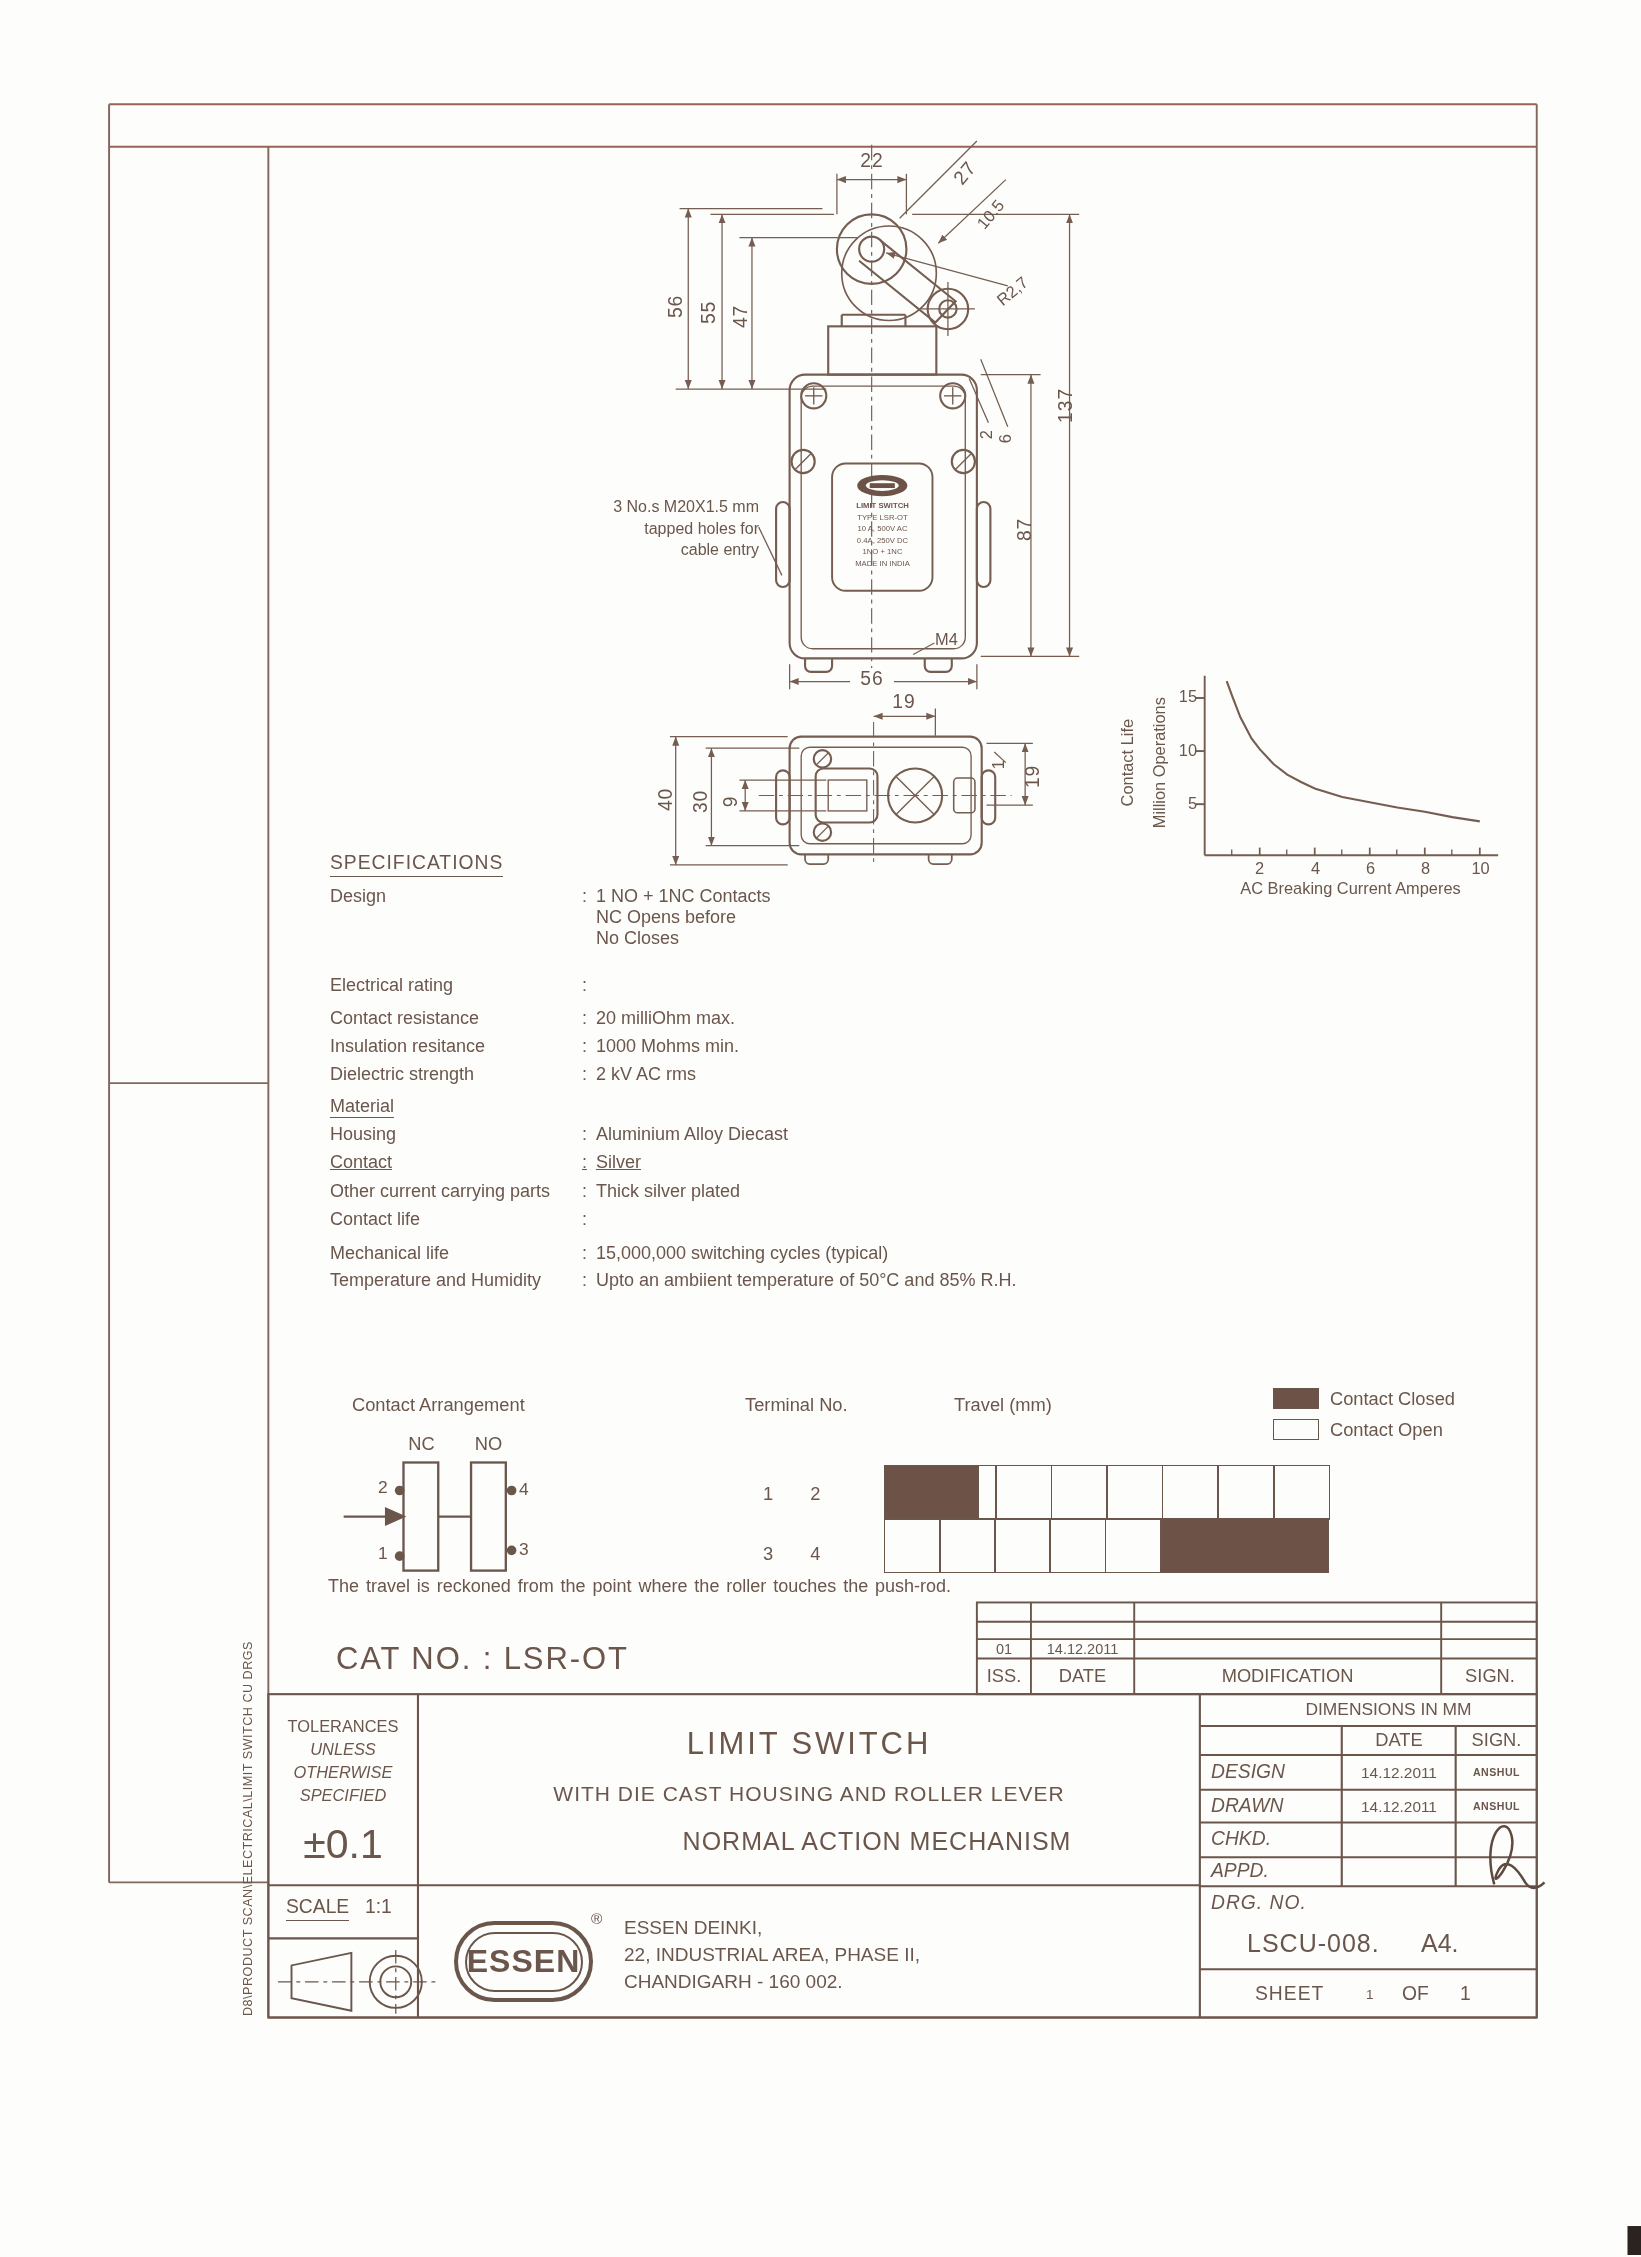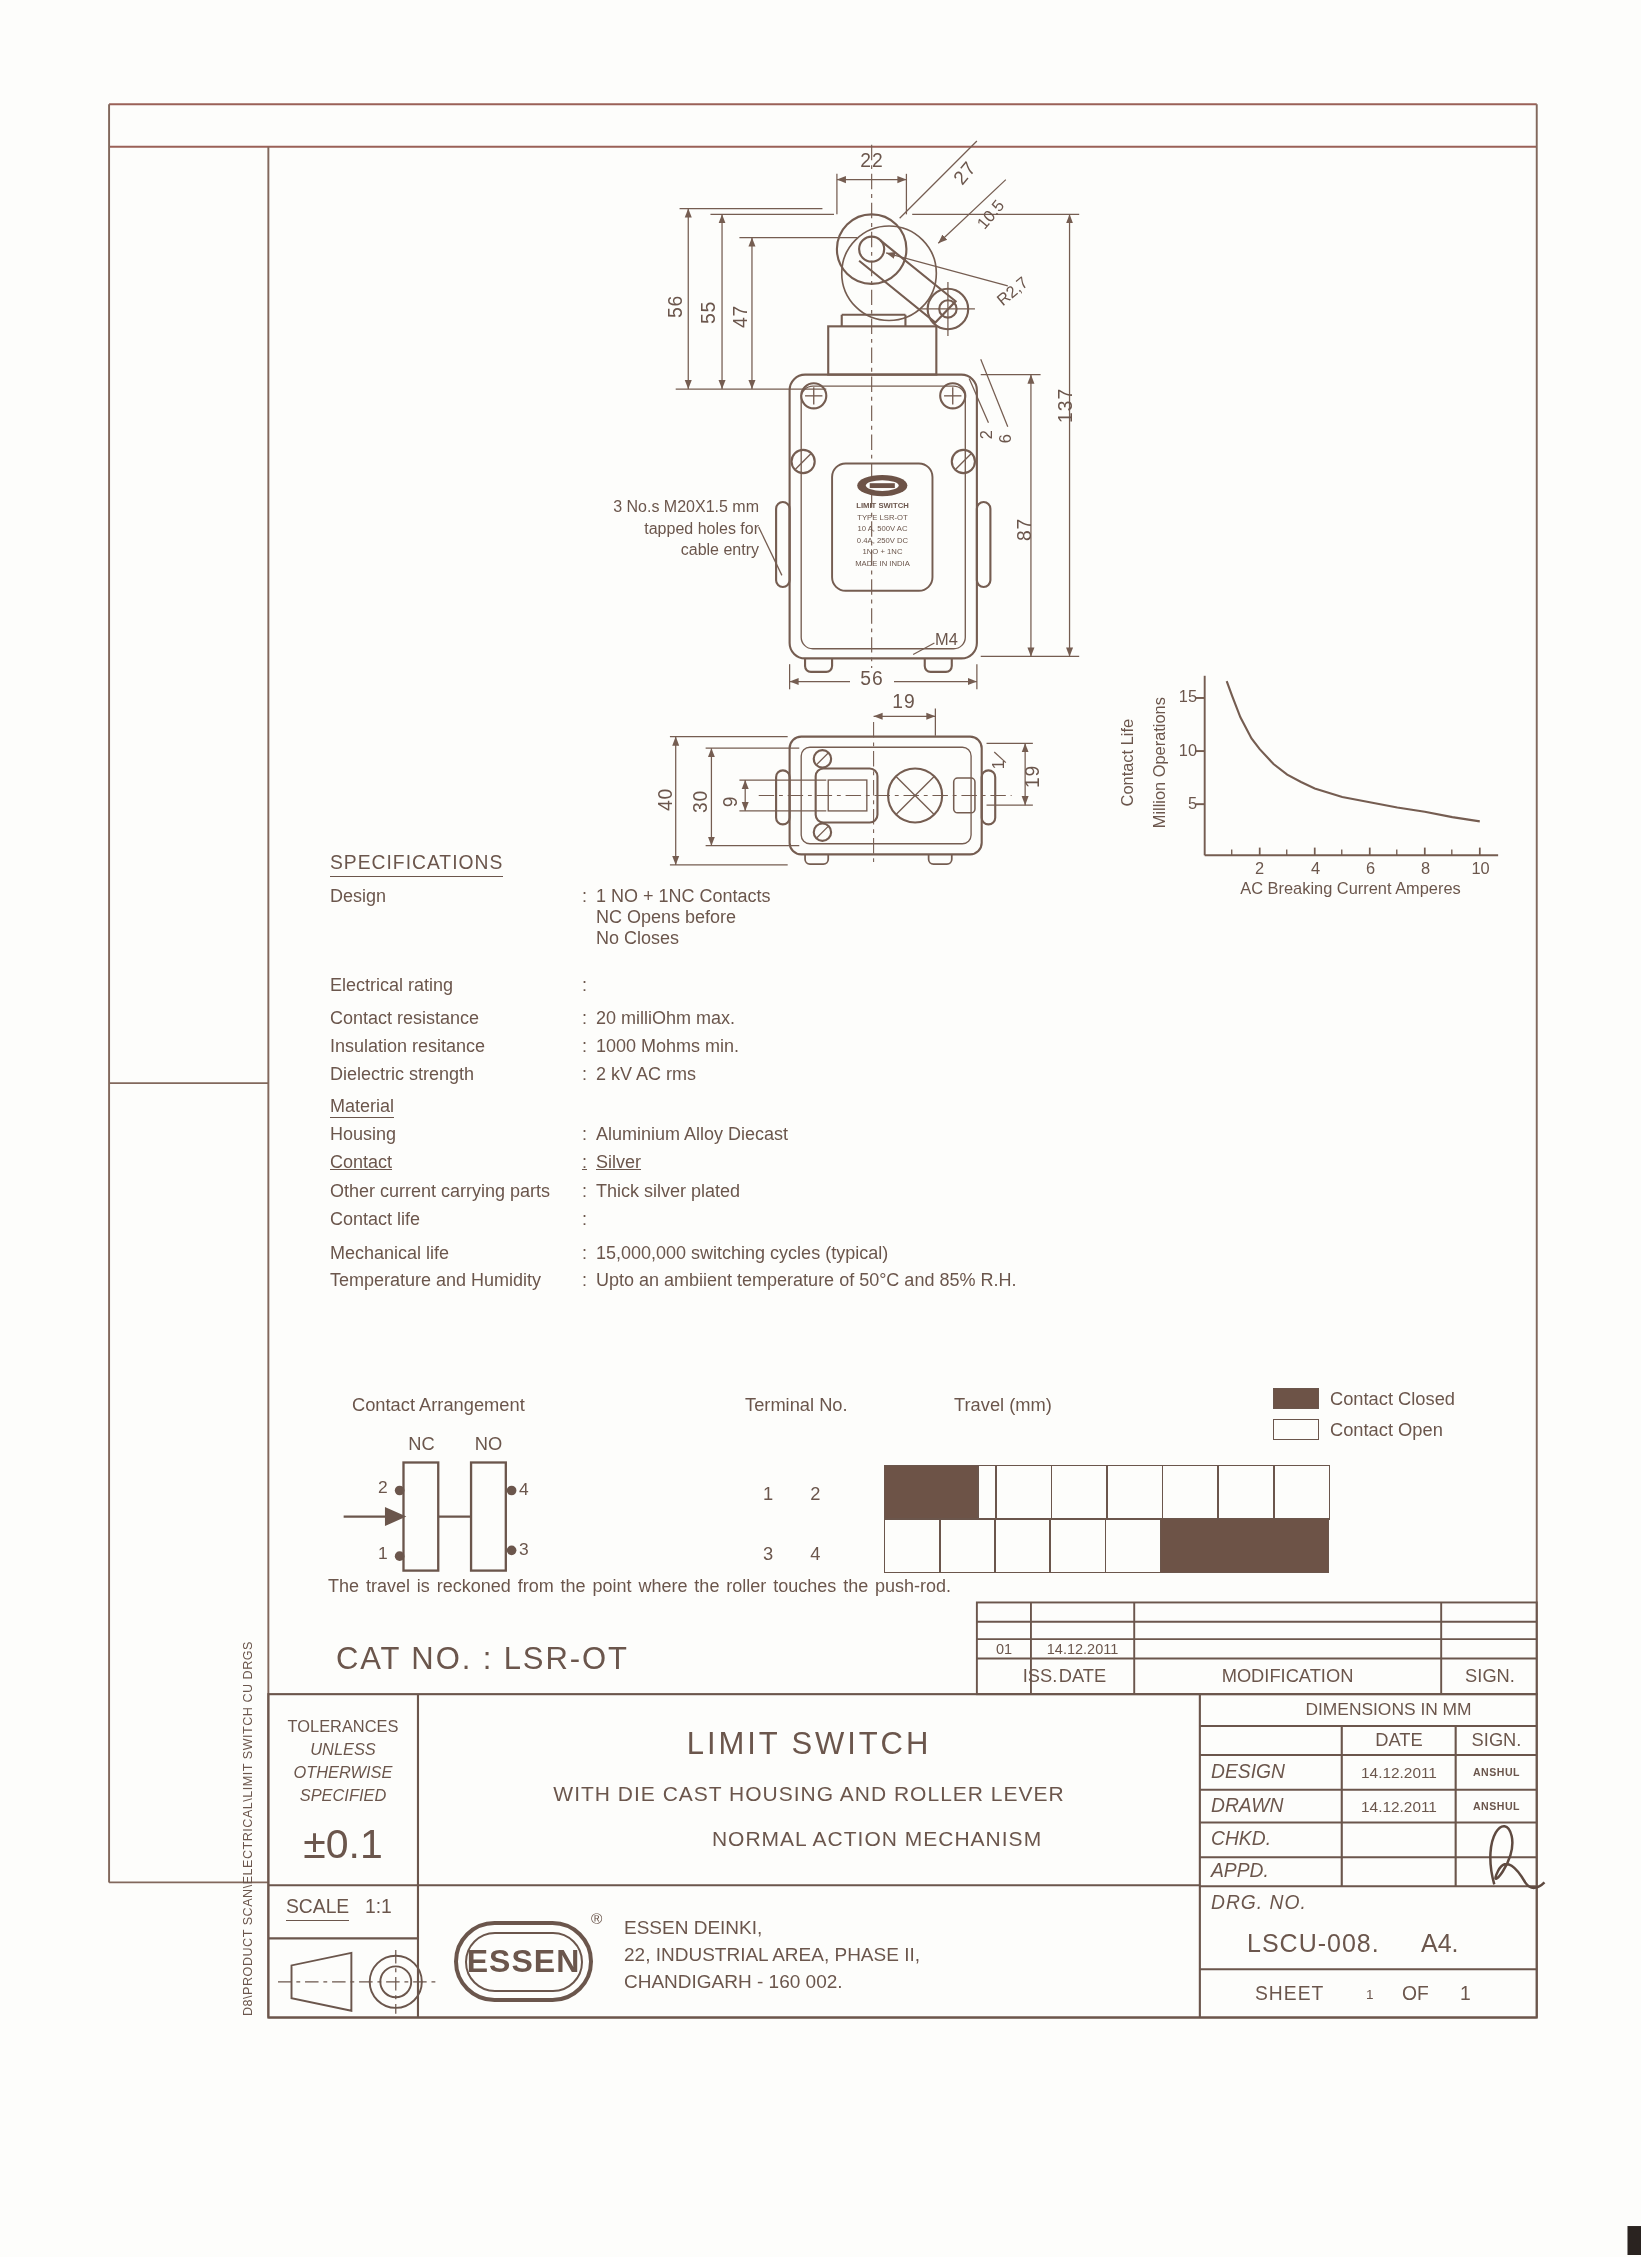--- a/index.html
+++ b/index.html
@@ -404,36 +404,36 @@
       <div class="travel-cell open" style="flex: 0 0 12.4%;"></div>
       <div class="travel-cell closed" style="flex: 0 0 38%;"></div>
     </div>
   </div>
 
 <div class="abs txt" style="left:328px;top:1576px;width:772px;font-size:18px;word-spacing:1.9px;">The travel is reckoned from the point where the roller touches the push-rod.</div>
 <div class="abs txt" style="left:336px;top:1641px;font-size:31px;letter-spacing:1.9px;">CAT NO. :  LSR-OT</div>
 
 <div class="abs txt ctr" style="left:977px;top:1641px;width:54px;font-size:14.5px;">01</div>
 <div class="abs txt ctr" style="left:1031px;top:1641px;width:103px;font-size:14.5px;">14.12.2011</div>
-<div class="abs txt ctr" style="left:977px;top:1665px;width:54px;font-size:18.3px;padding-left:36px;">ISS.</div>
+<div class="abs txt ctr" style="left:977px;top:1665px;width:54px;font-size:18.3px;">ISS.</div>
 <div class="abs txt ctr" style="left:1031px;top:1665px;width:103px;font-size:18.3px;">DATE</div>
 <div class="abs txt ctr" style="left:1134px;top:1665px;width:307px;font-size:18.3px;">MODIFICATION</div>
 <div class="abs txt ctr" style="left:1442px;top:1665px;width:96px;font-size:18.3px;">SIGN.</div>
 
 <div class="abs txt ctr" style="left:268px;top:1717px;width:150px;font-size:16.4px;">TOLERANCES</div>
 <div class="abs txt ctr it" style="left:268px;top:1740px;width:150px;font-size:16.4px;">UNLESS</div>
 <div class="abs txt ctr it" style="left:268px;top:1763px;width:150px;font-size:16.4px;">OTHERWISE</div>
 <div class="abs txt ctr it" style="left:268px;top:1786px;width:150px;font-size:16.4px;">SPECIFIED</div>
 <div class="abs txt ctr" style="left:268px;top:1820px;width:150px;font-size:41px;">±0.1</div>
 <div class="abs txt u" style="left:286px;top:1896px;font-size:19.3px;">SCALE</div>
 <div class="abs txt" style="left:365px;top:1896px;font-size:19.3px;">1:1</div>
 
 <div class="abs txt ctr" style="left:418px;top:1726px;width:782px;font-size:31px;letter-spacing:2.9px;">LIMIT SWITCH</div>
 <div class="abs txt ctr" style="left:418px;top:1782px;width:782px;font-size:21px;letter-spacing:1px;text-align:center;">WITH DIE CAST HOUSING AND ROLLER LEVER</div>
-<div class="abs txt ctr" style="left:418px;top:1827px;width:918px;font-size:21px;letter-spacing:1px;">NORMAL ACTION MECHANISM</div>
+<div class="abs txt ctr" style="left:418px;top:1827px;width:918px;font-size:25px;letter-spacing:1px;">NORMAL ACTION MECHANISM</div>
 
 <div class="abs logo-box" style="left:454px;top:1921px;">
   <div class="logo-inner">ESSEN</div>
 </div>
 <div class="abs txt" style="left:591px;top:1910px;font-size:15.4px;">®</div>
 <div class="abs txt" style="left:624px;top:1917px;font-size:19px;">ESSEN DEINKI,</div>
 <div class="abs txt" style="left:624px;top:1944px;font-size:19px;">22, INDUSTRIAL AREA, PHASE II,</div>
 <div class="abs txt" style="left:624px;top:1971px;font-size:19px;">CHANDIGARH - 160 002.</div>
 
 <div class="abs txt ctr" style="left:1200px;top:1699px;width:337px;font-size:17.4px;margin-left:20px;">DIMENSIONS IN MM</div>

